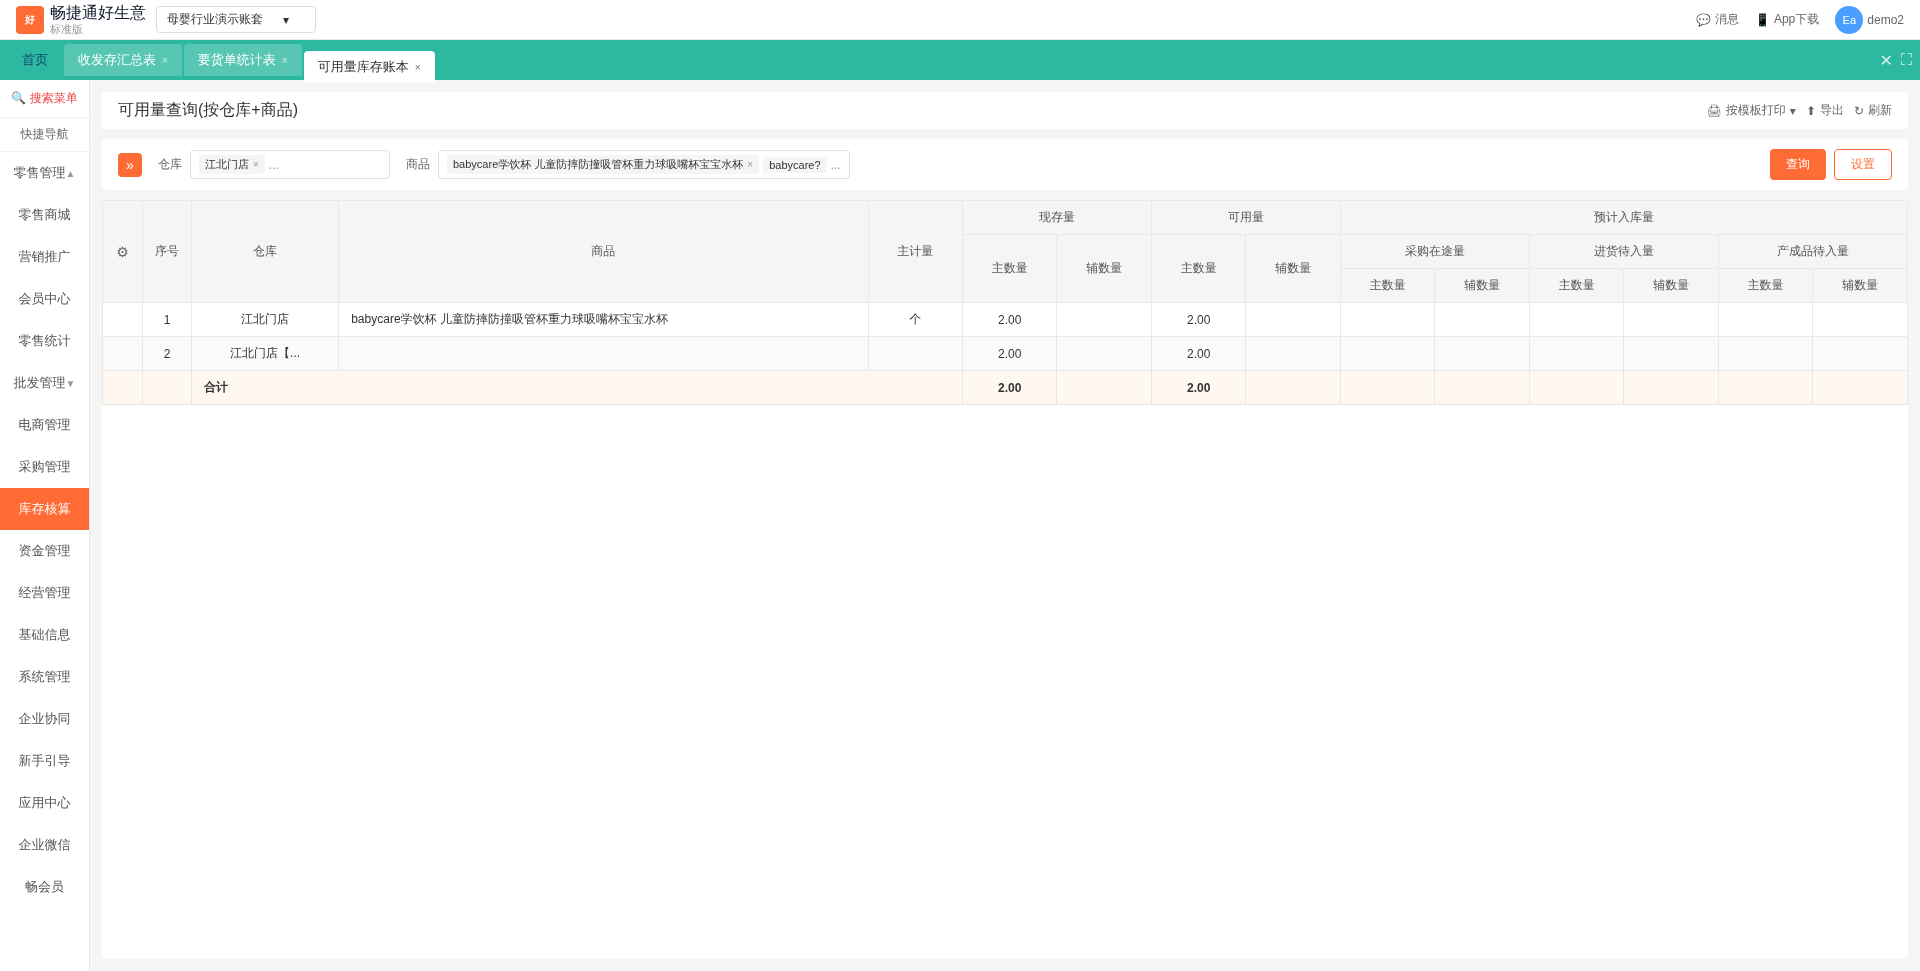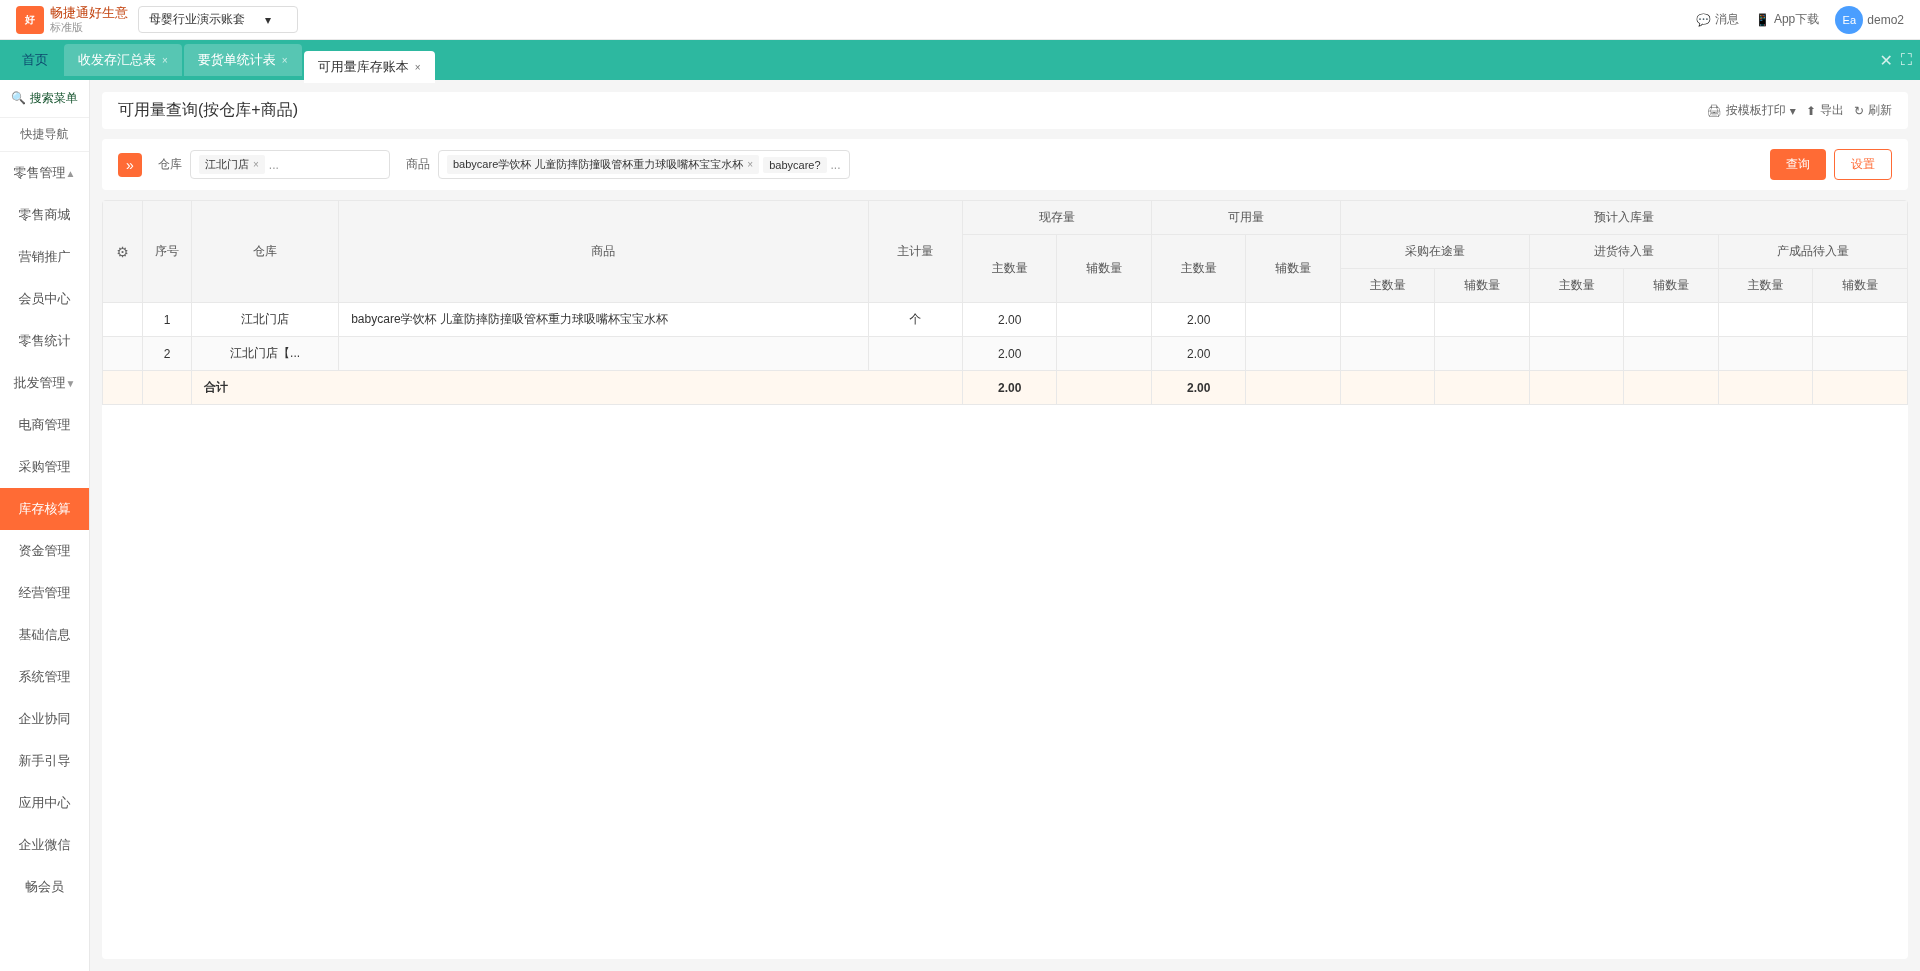--- a/index.html
+++ b/index.html
@@ -3,21 +3,21 @@
   <meta charset="utf-8">
   <style>
     * { margin: 0; padding: 0; box-sizing: border-box; }
     body { font-family: 'Microsoft YaHei', Arial, sans-serif; font-size: 12px; background: #f5f5f5; color: #333; width: 1920px; height: 971px; overflow: hidden; display: flex; flex-direction: column; }
 
     
     .top-bar { height: 40px; background: #fff; display: flex; align-items: center; justify-content: space-between; padding: 0 16px; border-bottom: 1px solid #e8e8e8; flex-shrink: 0; }
     .top-bar-left { display: flex; align-items: center; gap: 10px; }
     .logo-area { display: flex; align-items: center; gap: 6px; }
     .logo-icon { width: 28px; height: 28px; background: #ff6b35; border-radius: 4px; display: flex; align-items: center; justify-content: center; color: white; font-size: 10px; font-weight: bold; }
-    .logo-text { font-size: 13px; color: #c2410c; }
+    .logo-text { font-size: 16px; color: #0f172a; }
     .template-label { font-size: 11px; color: #999; }
     .company-selector { display: flex; align-items: center; gap: 20px; padding: 4px 10px; border: 1px solid #ddd; border-radius: 4px; background: #fff; cursor: pointer; min-width: 160px; }
     .company-selector span { color: #333; font-size: 12px; }
     .top-bar-right { display: flex; align-items: center; gap: 16px; }
     .top-bar-action { display: flex; align-items: center; gap: 4px; color: #666; cursor: pointer; font-size: 12px; }
     .avatar { width: 28px; height: 28px; border-radius: 50%; background: #4a9eff; display: flex; align-items: center; justify-content: center; color: white; font-size: 11px; }
 
     
     .nav-tabs { height: 40px; background: #2db8a0; display: flex; align-items: center; padding: 0 8px; gap: 2px; flex-shrink: 0; position: relative; }
     .nav-tab { height: 32px; padding: 0 14px; border-radius: 4px 4px 0 0; display: flex; align-items: center; gap: 6px; cursor: pointer; font-size: 13px; color: rgba(255,255,255,0.85); background: transparent; position: relative; top: 4px; }
@@ -25,21 +25,21 @@
     .nav-tab .close-x { font-size: 10px; opacity: 0.7; }
     .tab-home { color: white; }
     .nav-right-actions { margin-left: auto; display: flex; gap: 8px; }
     .nav-icon-btn { color: white; cursor: pointer; font-size: 16px; opacity: 0.8; }
 
     
     .main-layout { display: flex; flex: 1; overflow: hidden; }
 
     
     .sidebar { width: 90px; background: #fff; border-right: 1px solid #e8e8e8; display: flex; flex-direction: column; flex-shrink: 0; overflow-y: auto; }
-    .sidebar-search { padding: 10px 8px; font-size: 12px; color: #14532d; text-align: center; cursor: pointer; border-bottom: 1px solid #f0f0f0; }
+    .sidebar-search { padding: 10px 8px; font-size: 12px; color: #ef4444; text-align: center; cursor: pointer; border-bottom: 1px solid #f0f0f0; }
     .sidebar-nav { padding: 8px 8px; font-size: 12px; color: #666; text-align: center; cursor: pointer; border-bottom: 1px solid #f0f0f0; }
     .sidebar-item { padding: 12px 8px; font-size: 13px; color: #555; text-align: center; cursor: pointer; display: flex; align-items: center; justify-content: center; }
     .sidebar-item.active { background: #ff6b35; color: white; }
     .sidebar-item .arrow { font-size: 10px; color: #999; }
 
     
     .content-area { flex: 1; display: flex; flex-direction: column; overflow: hidden; background: #f5f5f5; padding: 12px; gap: 10px; }
 
     
     .page-header { display: flex; align-items: center; justify-content: space-between; background: #fff; padding: 8px 16px; border-radius: 4px; }

